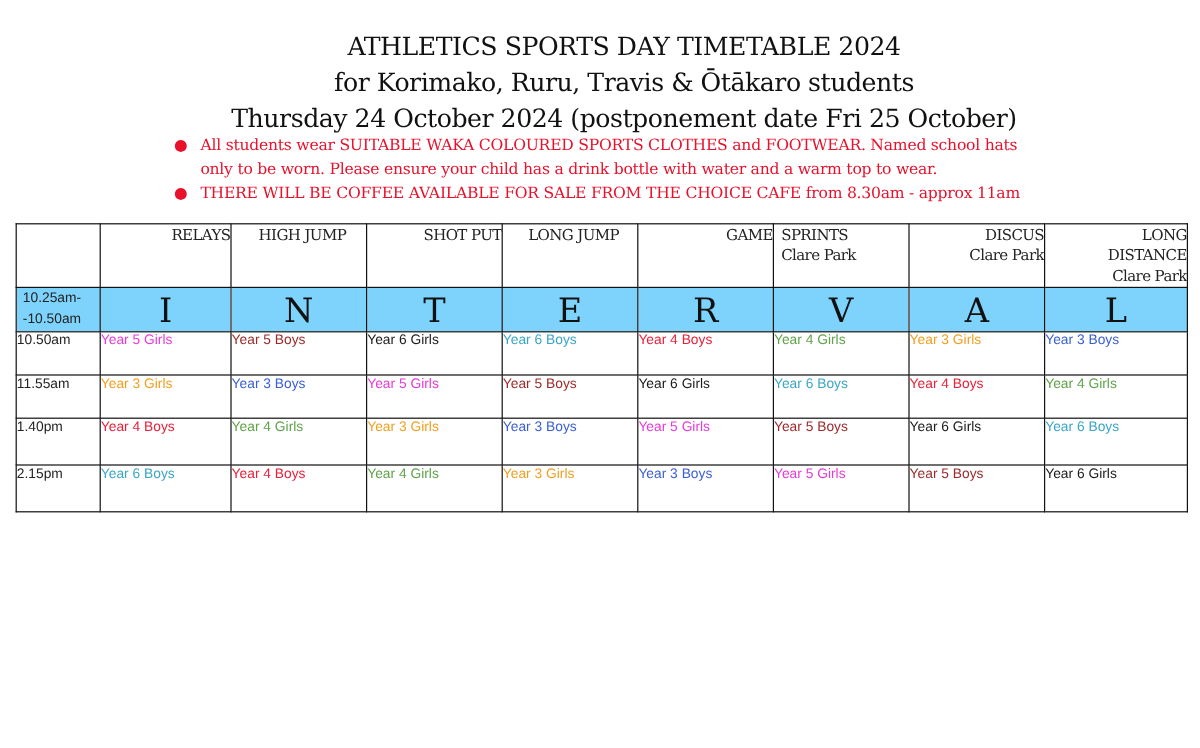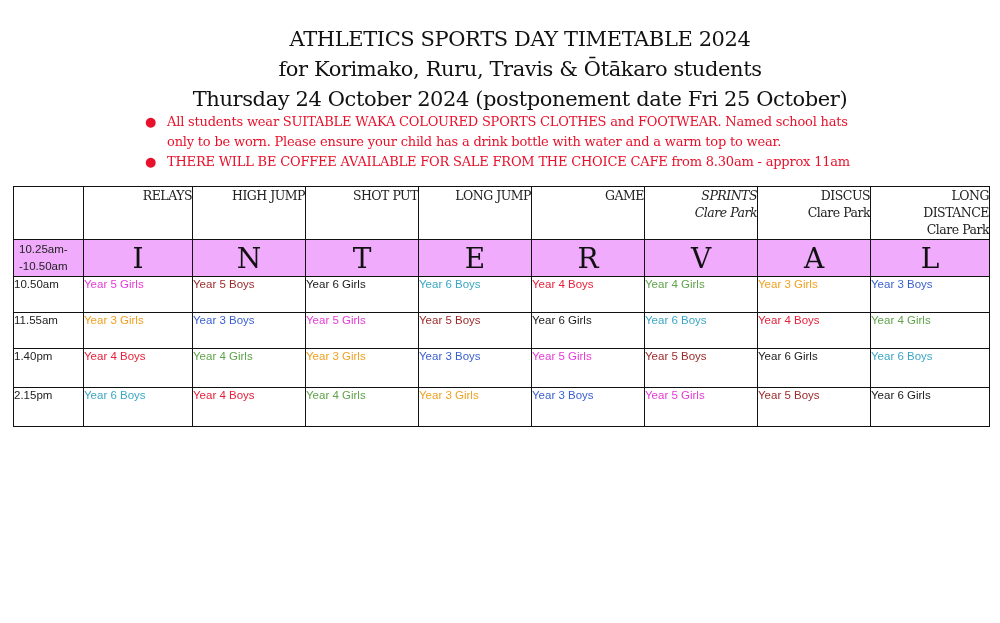--- a/index.html
+++ b/index.html
@@ -7,26 +7,26 @@
   .title-block { position: absolute; left: 0; top: 24px; width: 1040px; text-align: center; color: #111; }
   .title-line { font-family: "DejaVu Serif", serif; font-size: 21px; line-height: 30px; letter-spacing: -0.4px; white-space: nowrap; }
   .notes { position: absolute; left: 143px; top: 112px; width: 820px; color: #e8102a; font-family: "DejaVu Serif", serif; font-size: 13px; line-height: 20px; letter-spacing: -0.2px; }
   .note { position: relative; padding-left: 24px; white-space: nowrap; }
   .note .bullet { position: absolute; left: 2px; top: 0; font-size: 13px; }
   .note-cont { padding-left: 24px; white-space: nowrap; }
 
   table.tt { position: absolute; left: 13px; top: 186px; border-collapse: collapse; table-layout: fixed; width: 976px; border: 1.5px solid #555; }
   table.tt td, table.tt th { border: 1px solid #111; padding: 0; vertical-align: top; overflow: hidden; }
   .hdr th { height: 52px; font-weight: normal; font-family: "DejaVu Serif", serif; font-size: 12.5px; line-height: 17px; color: #222; text-align: right; letter-spacing: -0.5px; padding-top: 2px; }
-  .hdr th.left { text-align: right; padding-left: 6px; }
-  .hdr th.left2 { text-align: right; padding-left: 6px; font-style: italic; }
+  .hdr th.left { text-align: center; padding-left: 6px; }
+  .hdr th.left2 { text-align: left; padding-left: 6px; }
   .row td { height: 35px; font-family: "Liberation Sans", sans-serif; font-size: 11.5px; line-height: 14px; padding: 3px 0 0 6px; }
   .row.tall td { height: 38px; }
   .row td.time { color: #222; }
-  .band td { background: #f0abfc; height: 35px; }
+  .band td { background: #7dd3fc; height: 35px; }
   .band td.time { font-family: "Liberation Sans", sans-serif; font-size: 11.5px; line-height: 17px; padding: 1px 0 0 5px; color: #222; }
   .band td.letter { text-align: center; vertical-align: middle; color: #111; }
   .band.interval td.letter { font-family: "DejaVu Serif", serif; font-size: 28px; }
   .band.lunch td.letter { font-family: "Liberation Sans", sans-serif; font-weight: bold; font-size: 24px; }
   .c-black { color: #1a1a1a; }
   .c-cyan { color: #3aa6c4; }
   .c-red { color: #e8203a; }
   .c-green { color: #5fa34a; }
   .c-orange { color: #f0a020; }
   .c-blue { color: #3a5fd0; }

